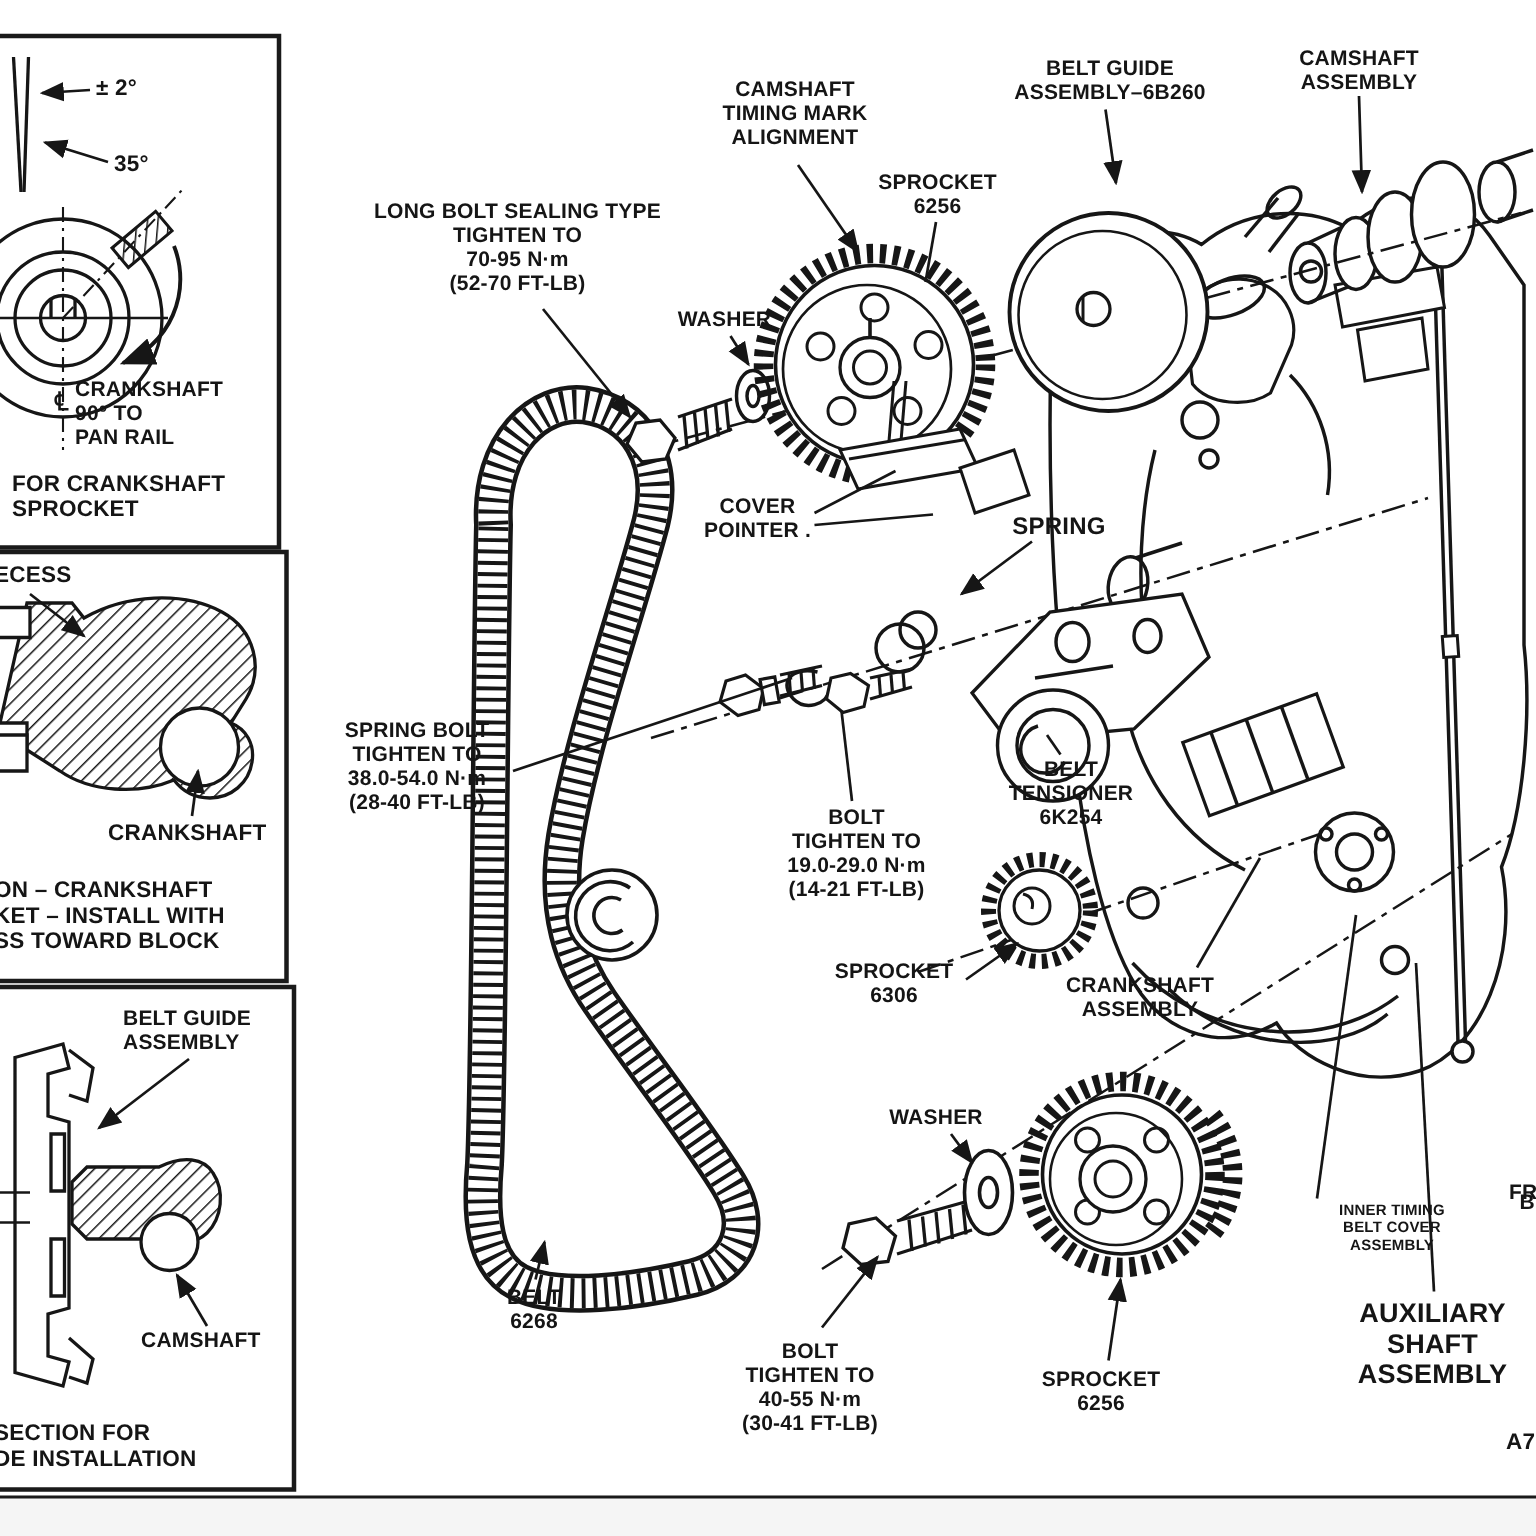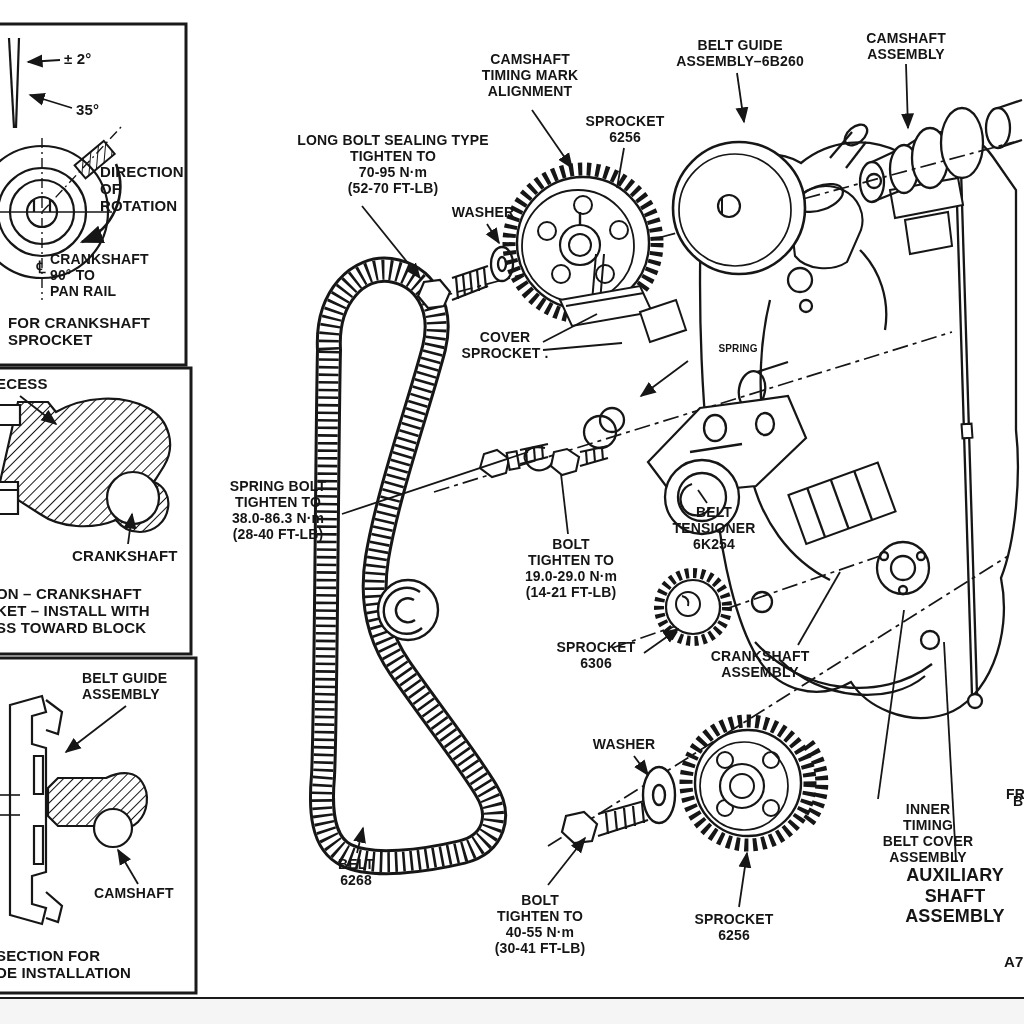--- a/index.html
+++ b/index.html
@@ -278,23 +278,20 @@
     <line x1="956" y1="861" x2="944" y2="642"></line>
     <line x1="357" y1="853" x2="363" y2="828" marker-end="url(#arr)"></line>
     <line x1="548" y1="885" x2="585" y2="838" marker-end="url(#arr)"></line>
     <line x1="739" y1="907" x2="747" y2="853" marker-end="url(#arr)"></line>
   </g>
 </svg>
 
 <div id="labels">
       <div class="lbl a-l" style="left: 64px; top: 50px; font-size: 15px;">± 2°</div>
       <div class="lbl a-l" style="left: 76px; top: 101px; font-size: 15px;">35°</div>
-      <div class="lbl a-l" style="left: 100px; top: 163px; font-size: 15px;">DIRECTION
-OF
-ROTATION</div>
       <div class="lbl a-l" style="left: 50px; top: 252px; font-size: 14px;">CRANKSHAFT
 90° TO
 PAN RAIL</div>
       <div class="lbl a-l" style="left: 36px; top: 258px; font-size: 17px;">℄</div>
       <div class="lbl a-l" style="left: 8px; top: 314px; font-size: 15px;">FOR CRANKSHAFT
 SPROCKET</div>
       <div class="lbl a-l" style="left: -4px; top: 375px; font-size: 15px;">ECESS</div>
       <div class="lbl a-l" style="left: 72px; top: 547px; font-size: 15px;">CRANKSHAFT</div>
       <div class="lbl a-l" style="left: -4px; top: 585px; font-size: 15px;">ON – CRANKSHAFT
 KET – INSTALL WITH
@@ -306,45 +303,45 @@
 DE INSTALLATION</div>
       <div class="lbl a-c" style="left: 530px; top: 52px; font-size: 14px;">CAMSHAFT
 TIMING MARK
 ALIGNMENT</div>
       <div class="lbl a-c" style="left: 625px; top: 114px; font-size: 14px;">SPROCKET
 6256</div>
       <div class="lbl a-c" style="left: 740px; top: 38px; font-size: 14px;">BELT GUIDE
 ASSEMBLY–6B260</div>
       <div class="lbl a-c" style="left: 906px; top: 31px; font-size: 14px;">CAMSHAFT
 ASSEMBLY</div>
-      <div class="lbl a-c" style="left: 345px; top: 133px; font-size: 14px; margin-left: 48px;">LONG BOLT SEALING TYPE
+      <div class="lbl a-c" style="left: 345px; top: 133px; font-size: 14px;">LONG BOLT SEALING TYPE
 TIGHTEN TO
 70-95 N·m
 (52-70 FT-LB)</div>
       <div class="lbl a-c" style="left: 483px; top: 205px; font-size: 14px;">WASHER</div>
       <div class="lbl a-c" style="left: 505px; top: 330px; font-size: 14px;">COVER
-SPROCKET .</div>
-      <div class="lbl a-c" style="left: 706px; top: 343px; font-size: 10px; margin-left: 32px;">SPRING</div>
+POINTER .</div>
+      <div class="lbl a-c" style="left: 706px; top: 343px; font-size: 16px;">SPRING</div>
       <div class="lbl a-c" style="left: 278px; top: 479px; font-size: 14px;">SPRING BOLT
 TIGHTEN TO
-38.0-86.3 N·m
+38.0-54.0 N·m
 (28-40 FT-LB)</div>
       <div class="lbl a-c" style="left: 571px; top: 537px; font-size: 14px;">BOLT
 TIGHTEN TO
 19.0-29.0 N·m
 (14-21 FT-LB)</div>
       <div class="lbl a-c" style="left: 714px; top: 505px; font-size: 14px;">BELT
 TENSIONER
 6K254</div>
       <div class="lbl a-c" style="left: 596px; top: 640px; font-size: 14px;">SPROCKET
 6306</div>
       <div class="lbl a-c" style="left: 760px; top: 649px; font-size: 14px;">CRANKSHAFT
 ASSEMBLY</div>
       <div class="lbl a-c" style="left: 624px; top: 737px; font-size: 14px;">WASHER</div>
-      <div class="lbl a-c" style="left: 928px; top: 802px; font-size: 14px;">INNER TIMING
+      <div class="lbl a-c" style="left: 928px; top: 802px; font-size: 10px;">INNER TIMING
 BELT COVER
 ASSEMBLY</div>
       <div class="lbl a-c" style="left: 955px; top: 865px; font-size: 18px;">AUXILIARY
 SHAFT
 ASSEMBLY</div>
       <div class="lbl a-c" style="left: 356px; top: 857px; font-size: 14px;">BELT
 6268</div>
       <div class="lbl a-c" style="left: 540px; top: 893px; font-size: 14px;">BOLT
 TIGHTEN TO
 40-55 N·m

